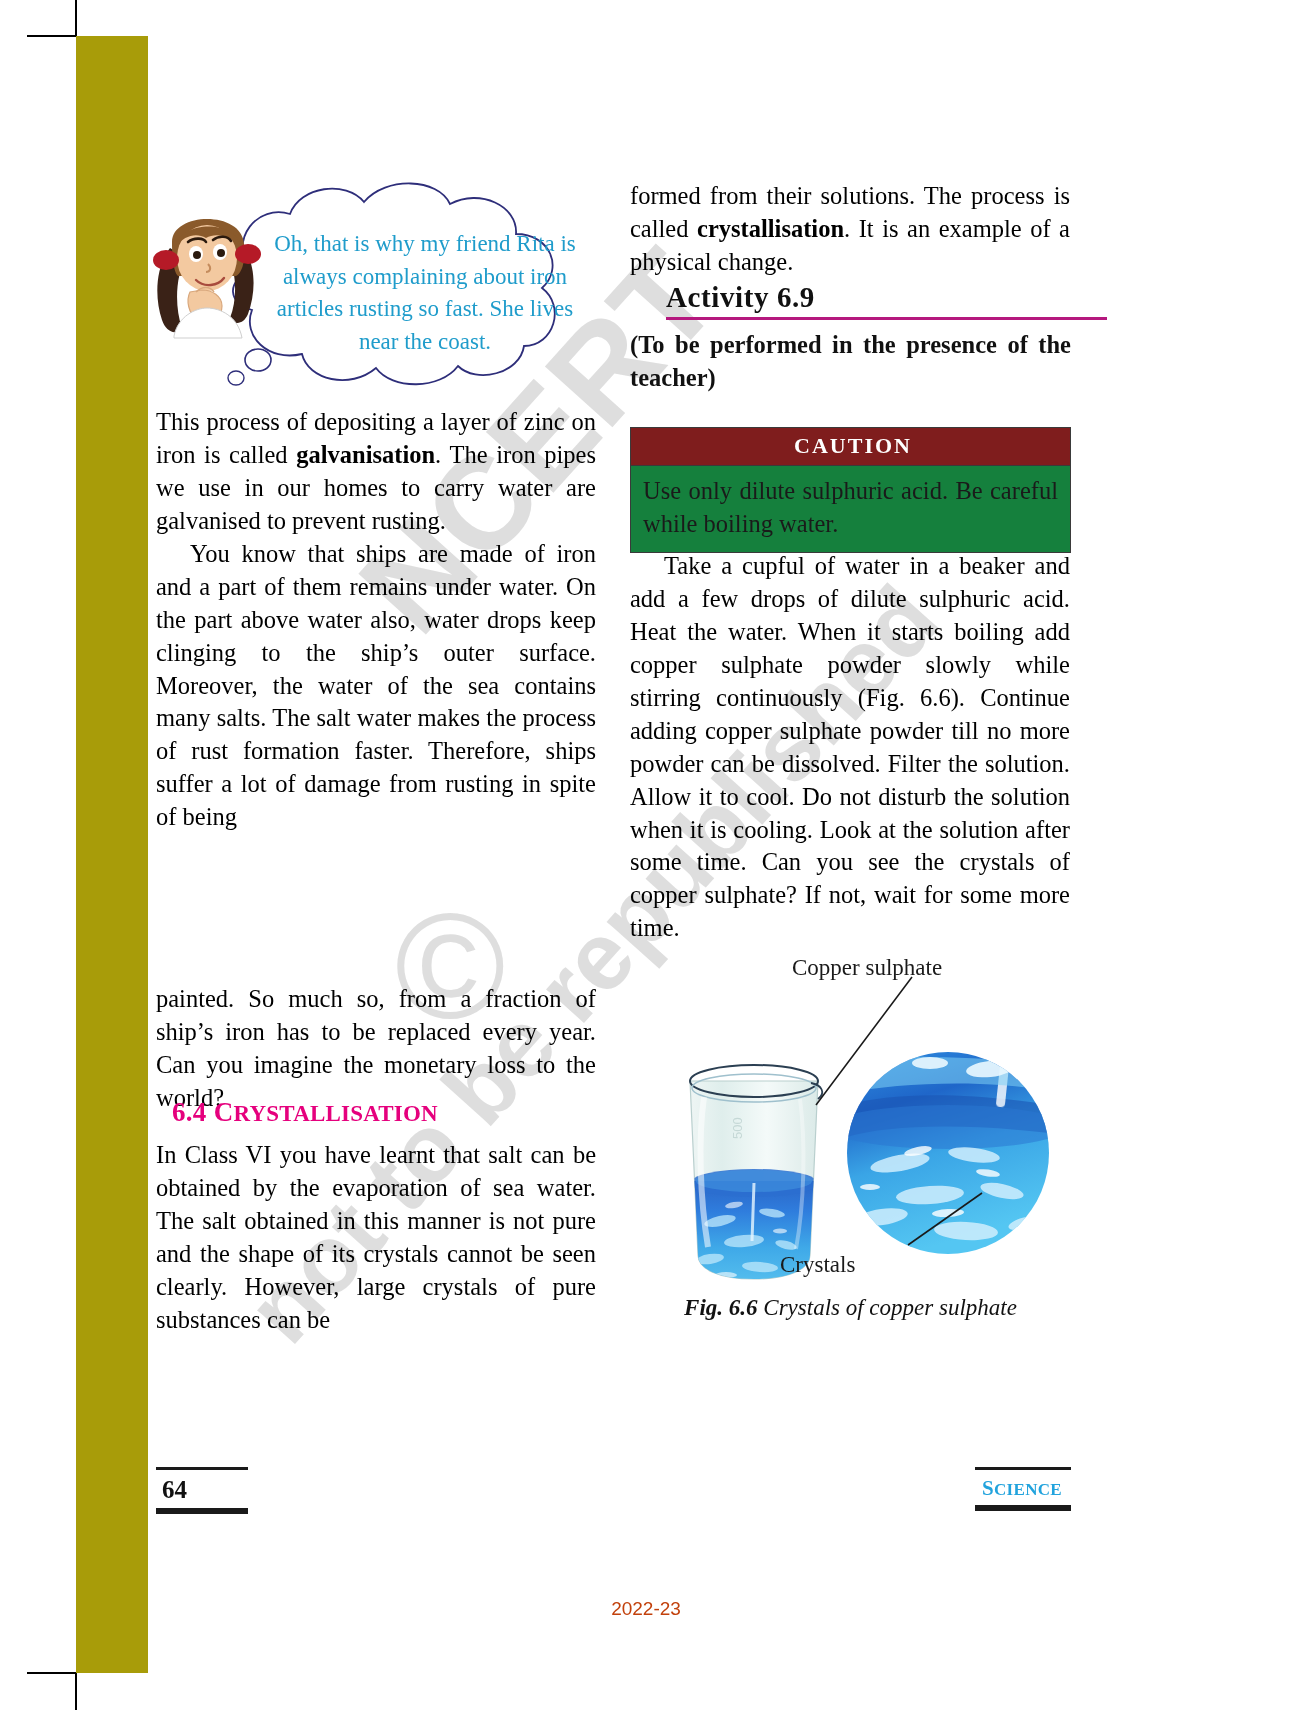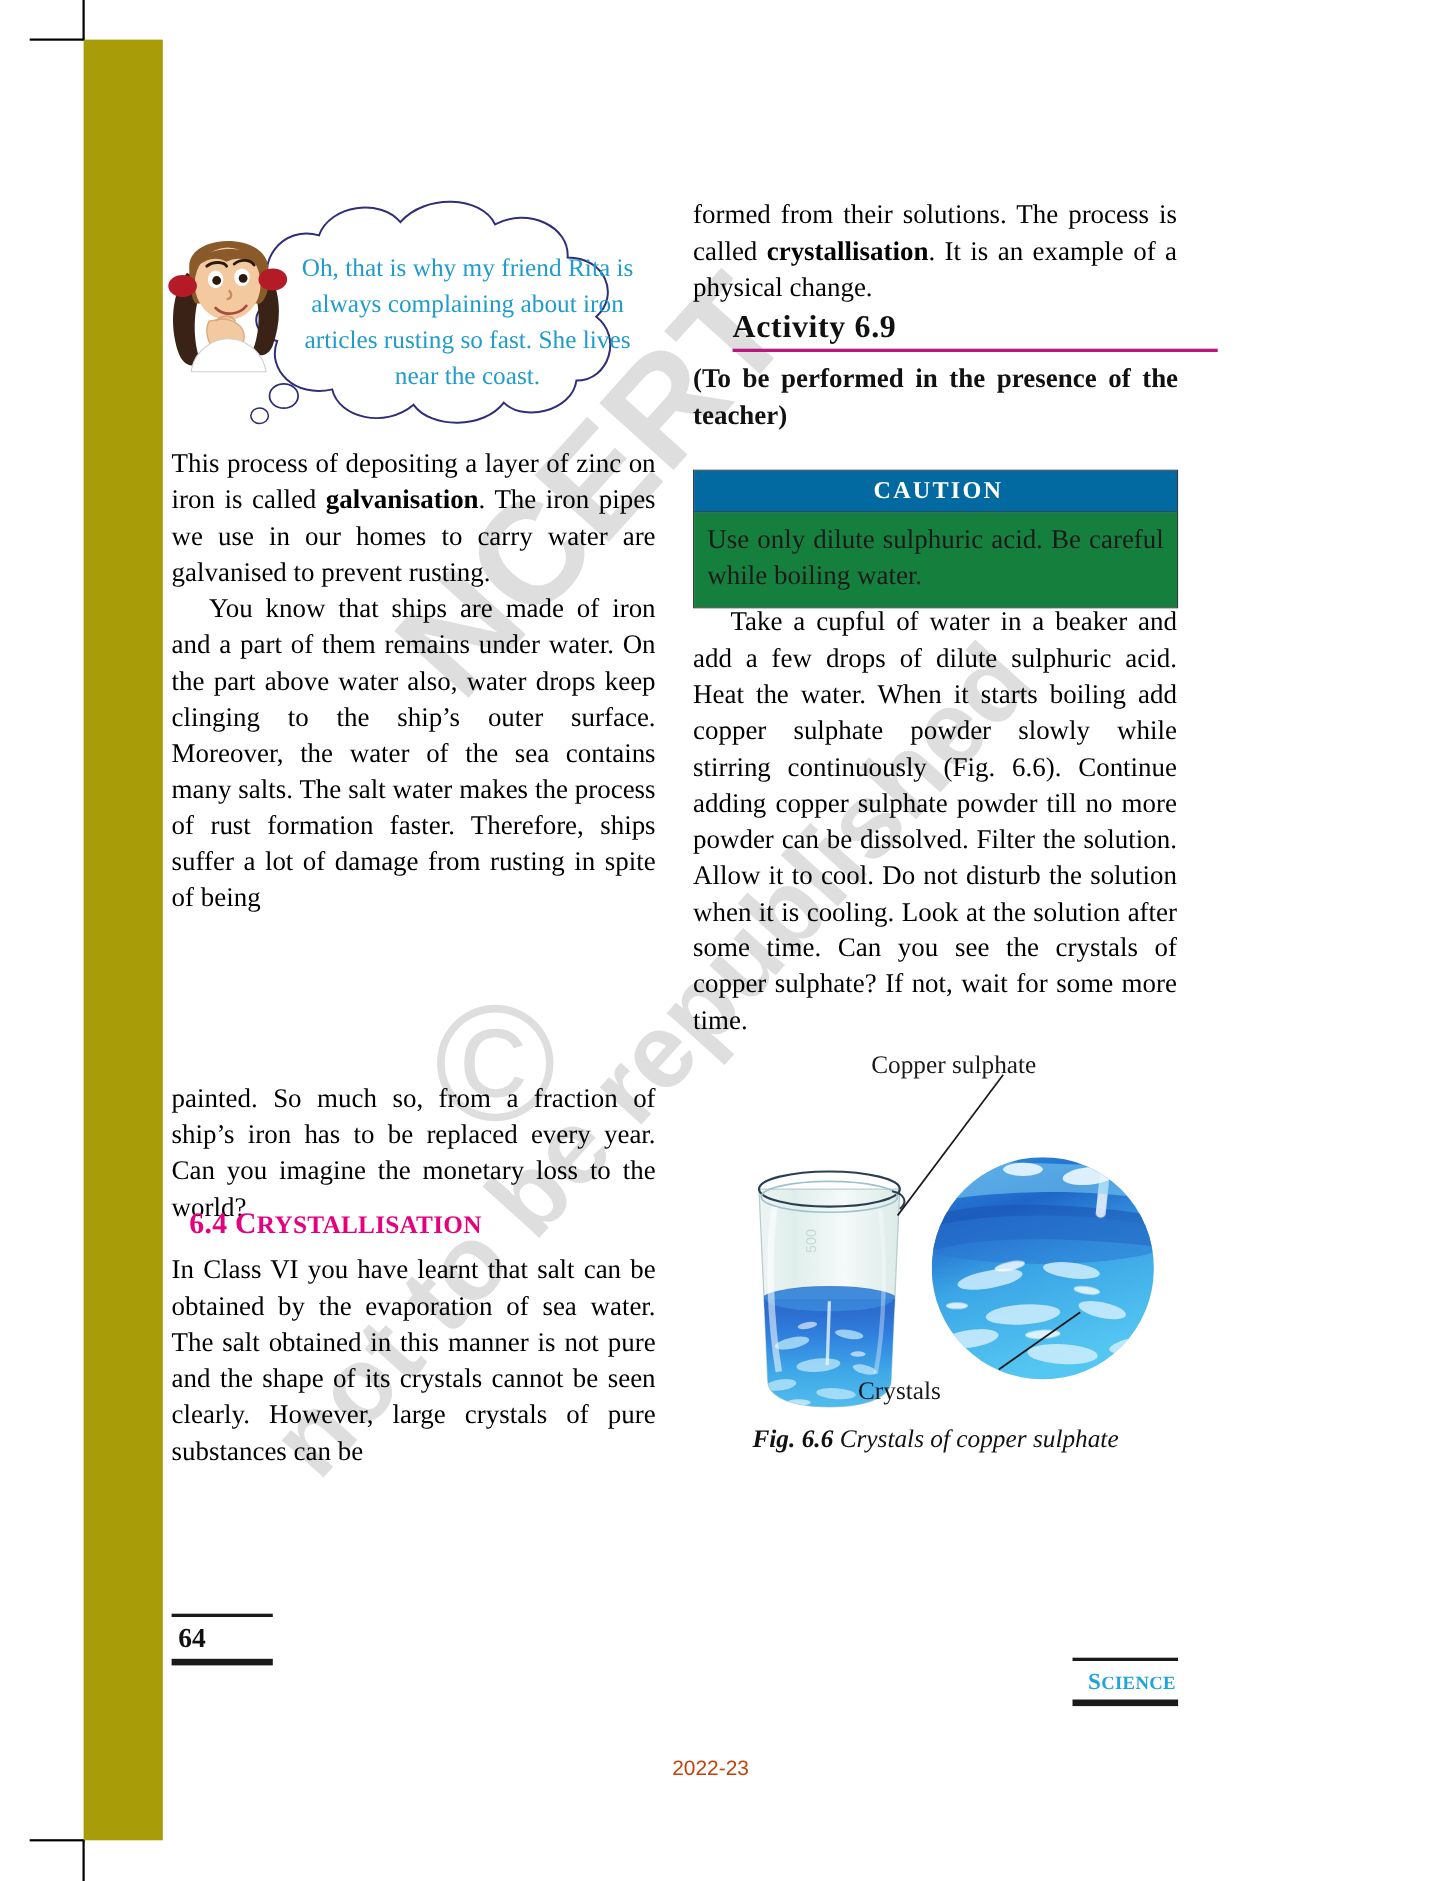--- a/index.html
+++ b/index.html
@@ -186,21 +186,21 @@
   
   .caution {
     position: absolute;
     left: 630px;
     top: 427px;
     width: 441px;
     box-sizing: border-box;
     border: 1.5px solid #3a3a3a;
   }
   .caution-head {
-    background: #0369a1;
+    background: #7f1d1d;
     color: #ffffff;
     font-weight: 700;
     font-size: 22px;
     letter-spacing: 2px;
     text-align: center;
     padding: 5px 0 6px 5px;
     border-bottom: 1.5px solid #3a3a3a;
     font-family: "Liberation Serif", serif;
   }
   .caution-body {
@@ -255,22 +255,21 @@
     padding: 6px 0 4px 6px;
     color: #111;
   }
   .footer-left .rule-bot { height: 6px; background: #1a1a1a; }
 
   .footer-right {
     position: absolute;
     left: 975px;
     top: 1467px;
     width: 96px;
-    text-align: right;
-    margin-top: 40px;
+    text-align: center;
   }
   .footer-right .rule-top { height: 3px; background: #1a1a1a; }
   .footer-right .label {
     color: #22a3dd;
     font-weight: 700;
     font-size: 21px;
     padding: 6px 2px 4px 0;
     letter-spacing: .3px;
   }
   .footer-right .label .sc { font-size: 17px; }

